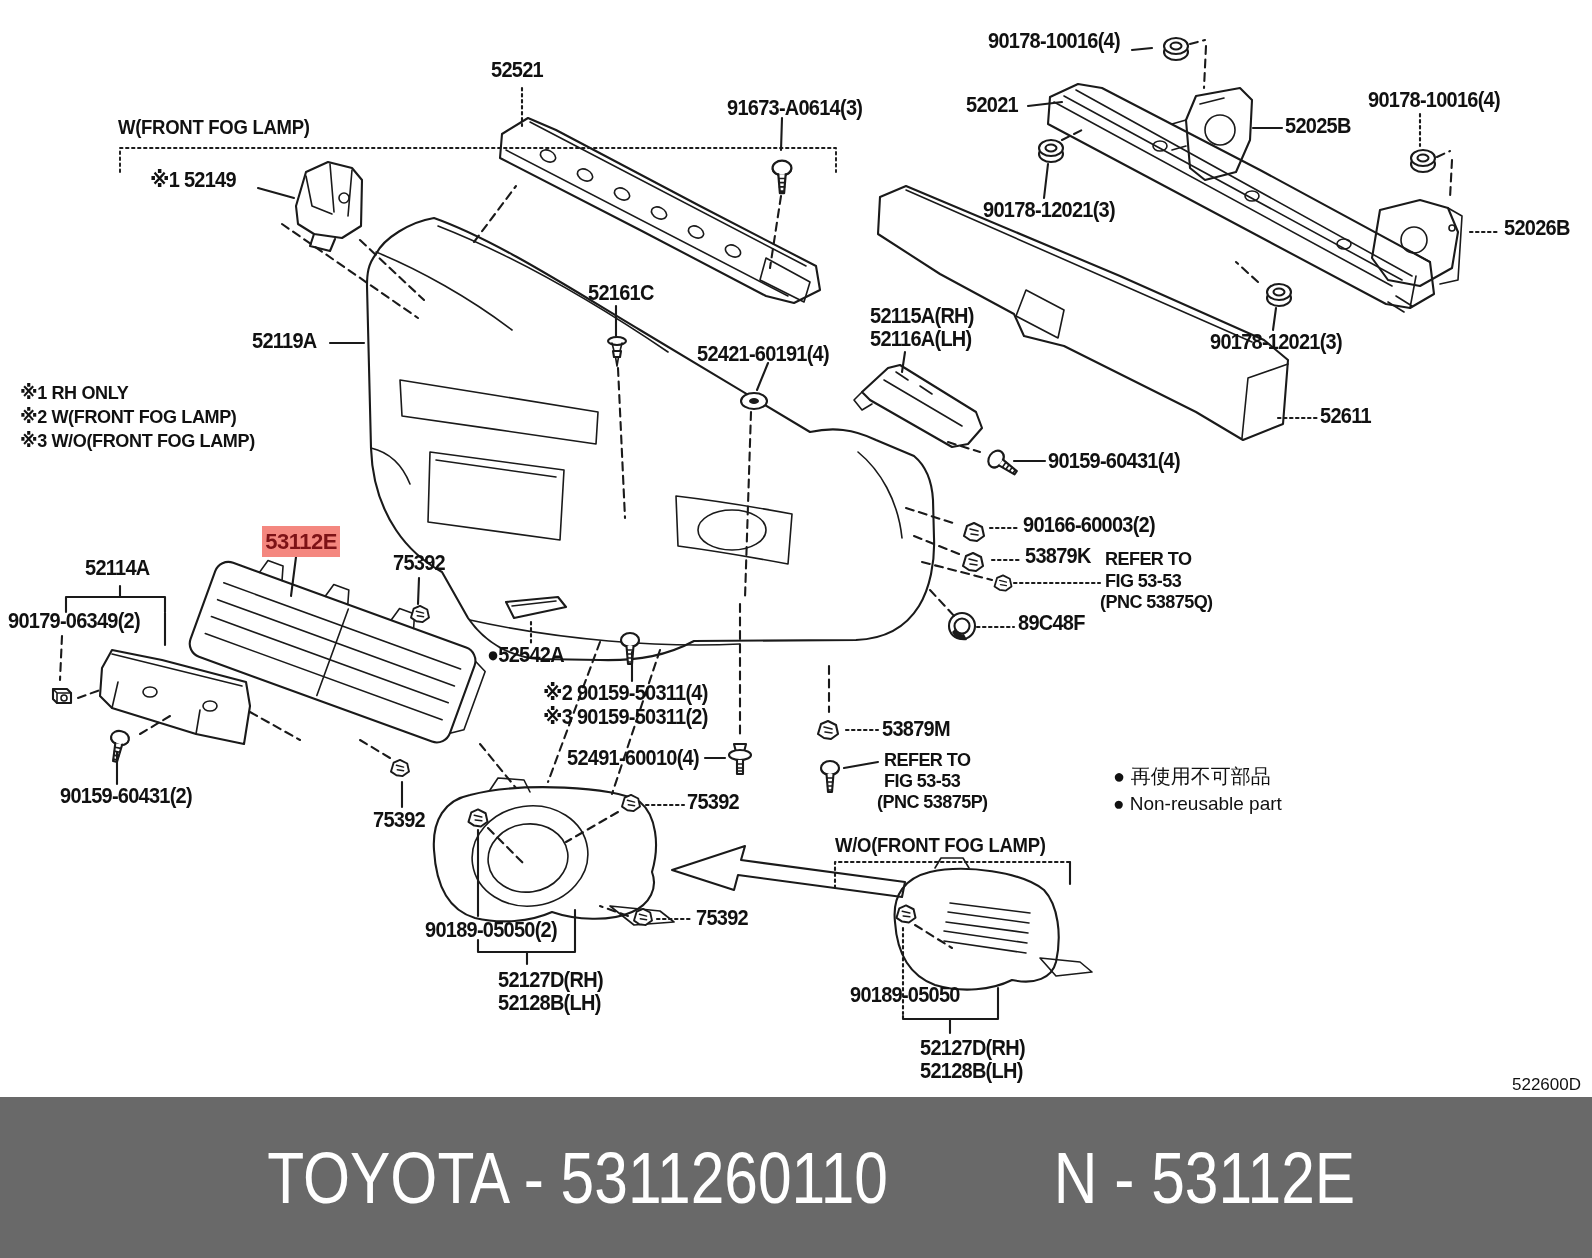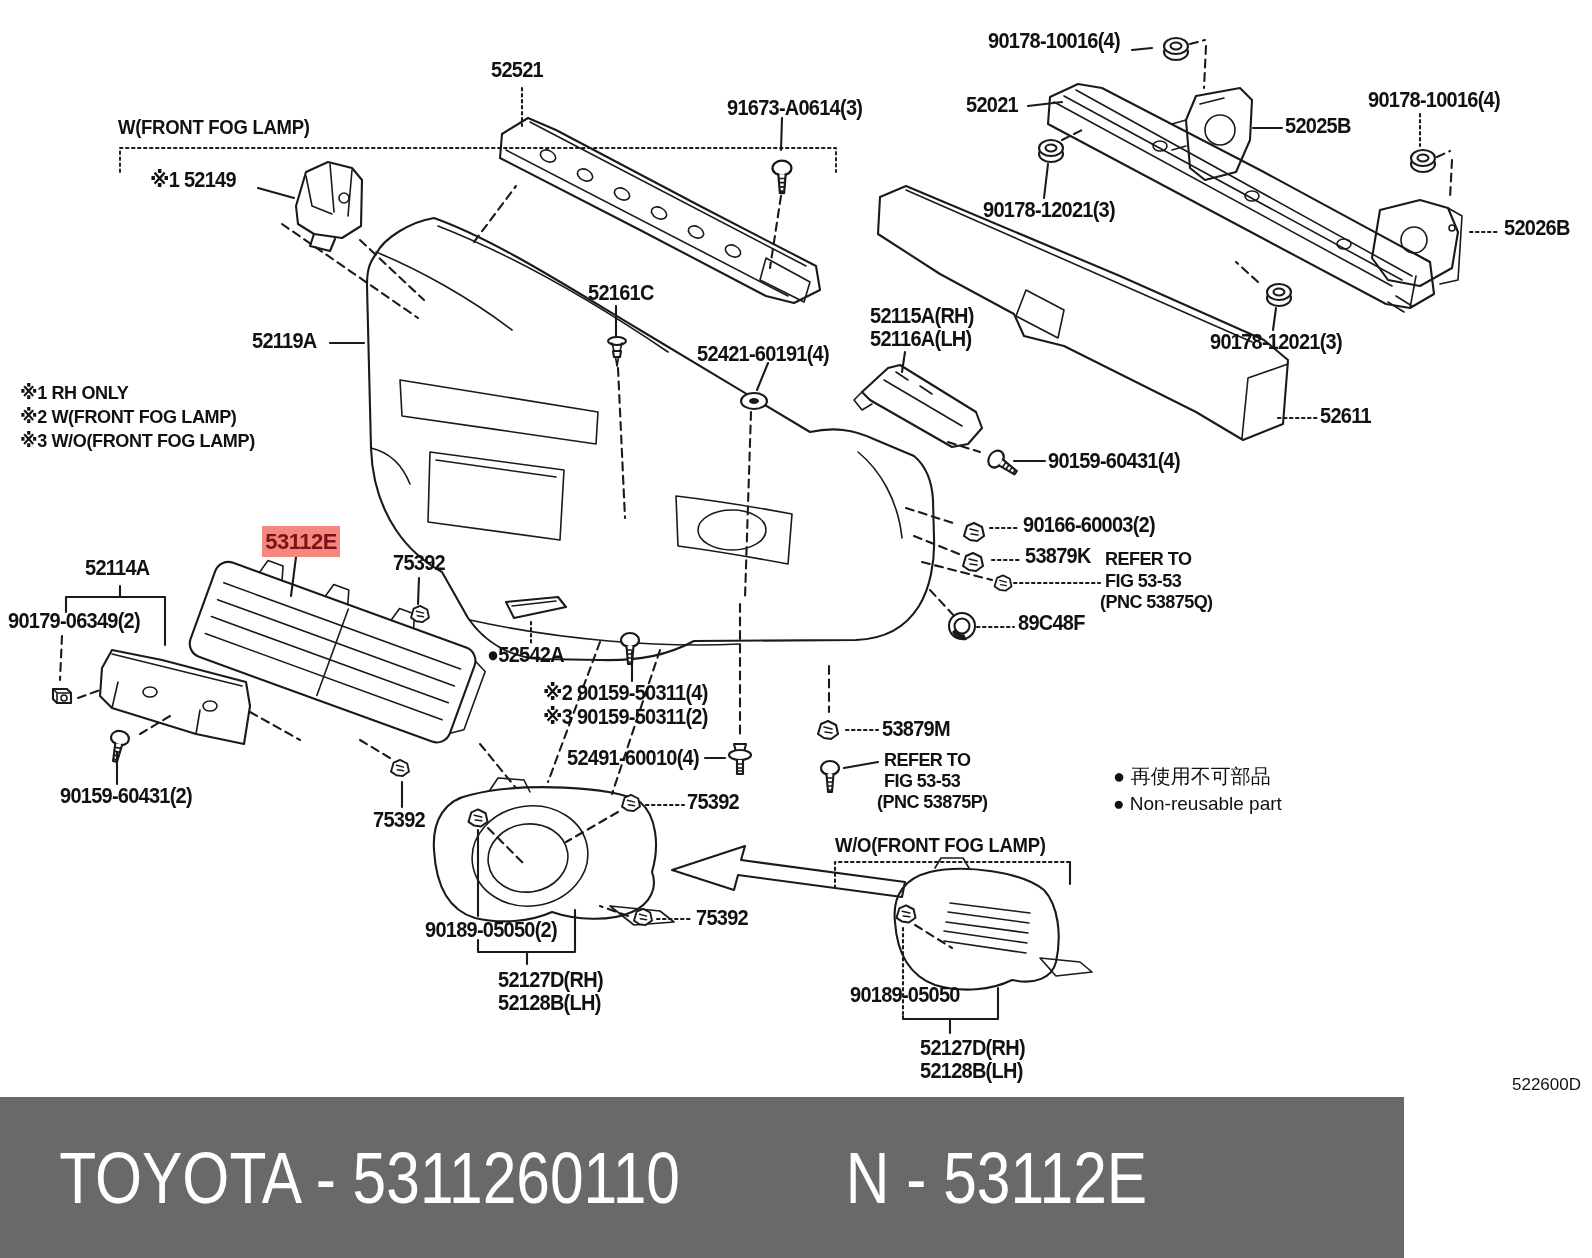--- a/index.html
+++ b/index.html
@@ -22,22 +22,22 @@
   .sec{position:absolute;white-space:nowrap;font-weight:bold;font-size:19.5px;
       letter-spacing:-0.3px;transform:scaleX(0.95);transform-origin:0 0;line-height:1;}
   .note{position:absolute;white-space:nowrap;font-weight:bold;font-size:19px;
       letter-spacing:-0.4px;transform:scaleX(0.95);transform-origin:0 0;line-height:1;}
   .legend{position:absolute;white-space:nowrap;font-weight:normal;font-size:19px;
       letter-spacing:0;line-height:1;}
   .code{position:absolute;white-space:nowrap;font-size:17px;font-weight:400;line-height:1;}
   .hl{position:absolute;left:262px;top:526px;width:78px;height:31px;background:#f4877f;
       color:#7d1216;display:flex;align-items:center;justify-content:center;
       font-weight:bold;font-size:22px;letter-spacing:-0.5px;line-height:1;}
-  .footer{position:absolute;left:0;top:1097px;width:1404px;height:161px;background:#696969;
-      display:flex;align-items:center;gap:78px;}
+  .footer{position:absolute;left:0;top:1097px;width:1592px;height:161px;background:#696969;
+      display:flex;align-items:center;justify-content:center;gap:78px;}
   .footer span{color:#fff;font-size:72px;font-weight:400;white-space:nowrap;
       transform:scaleX(0.84);line-height:1;}
 </style>
 </head>
 <body>
 
 <div class="canvas">
 
 <svg class="art" width="1592" height="1097" viewBox="0 0 1592 1097">
   <defs>

